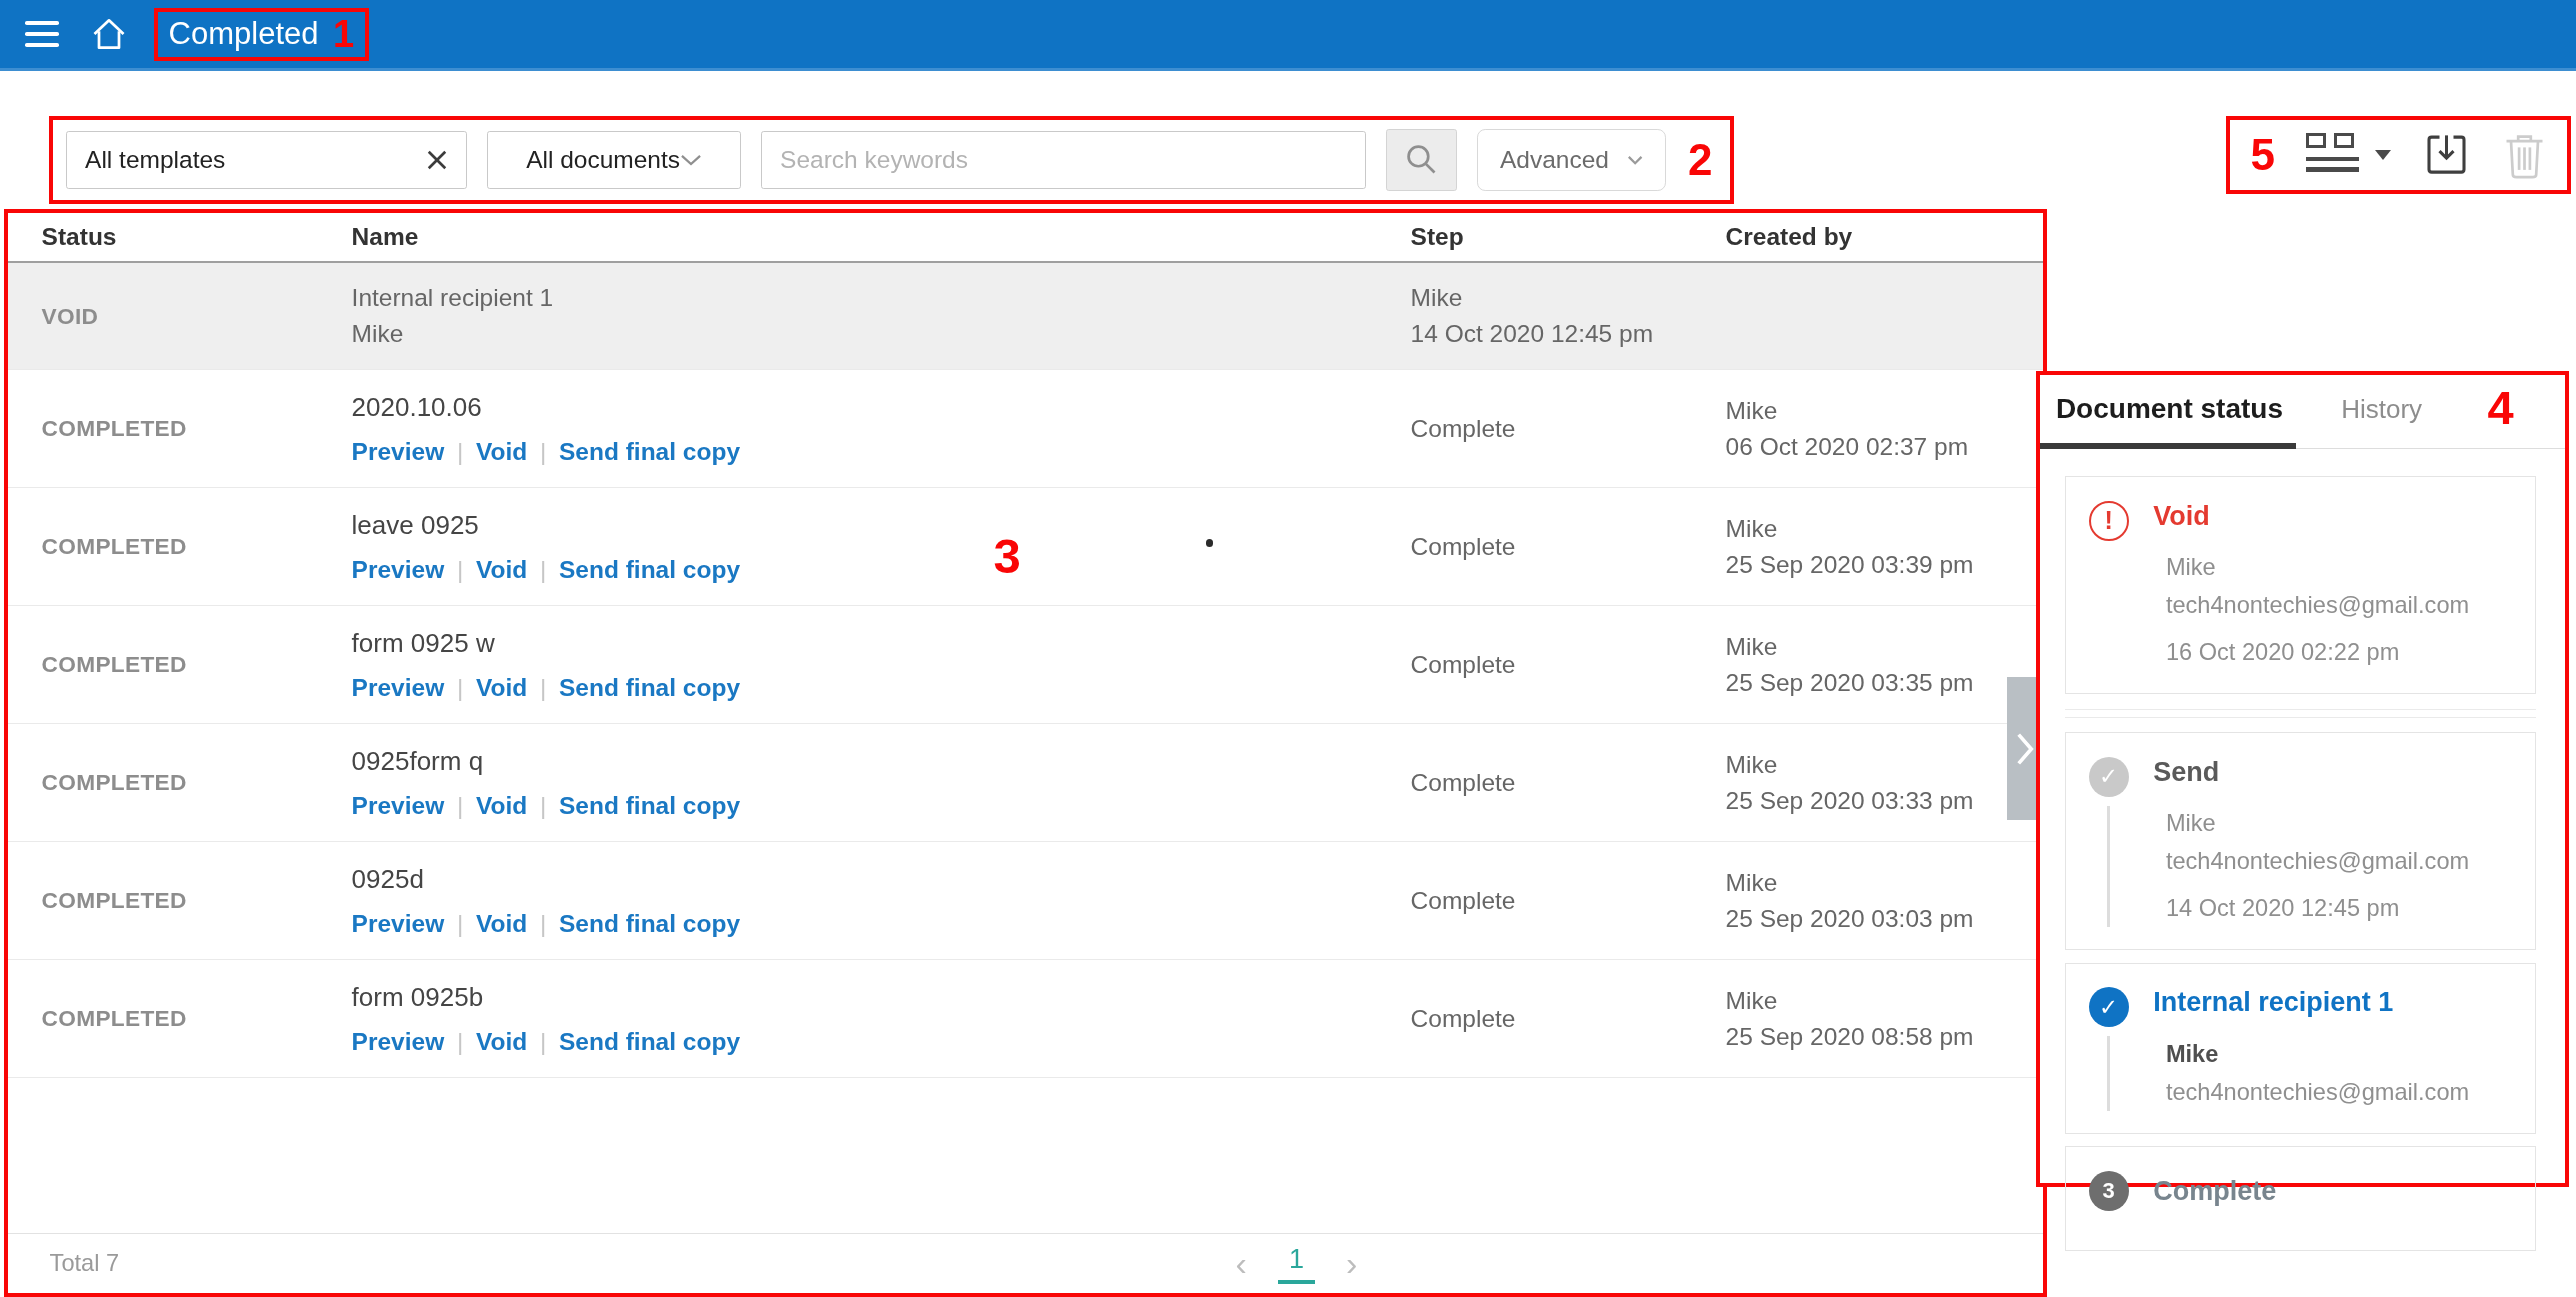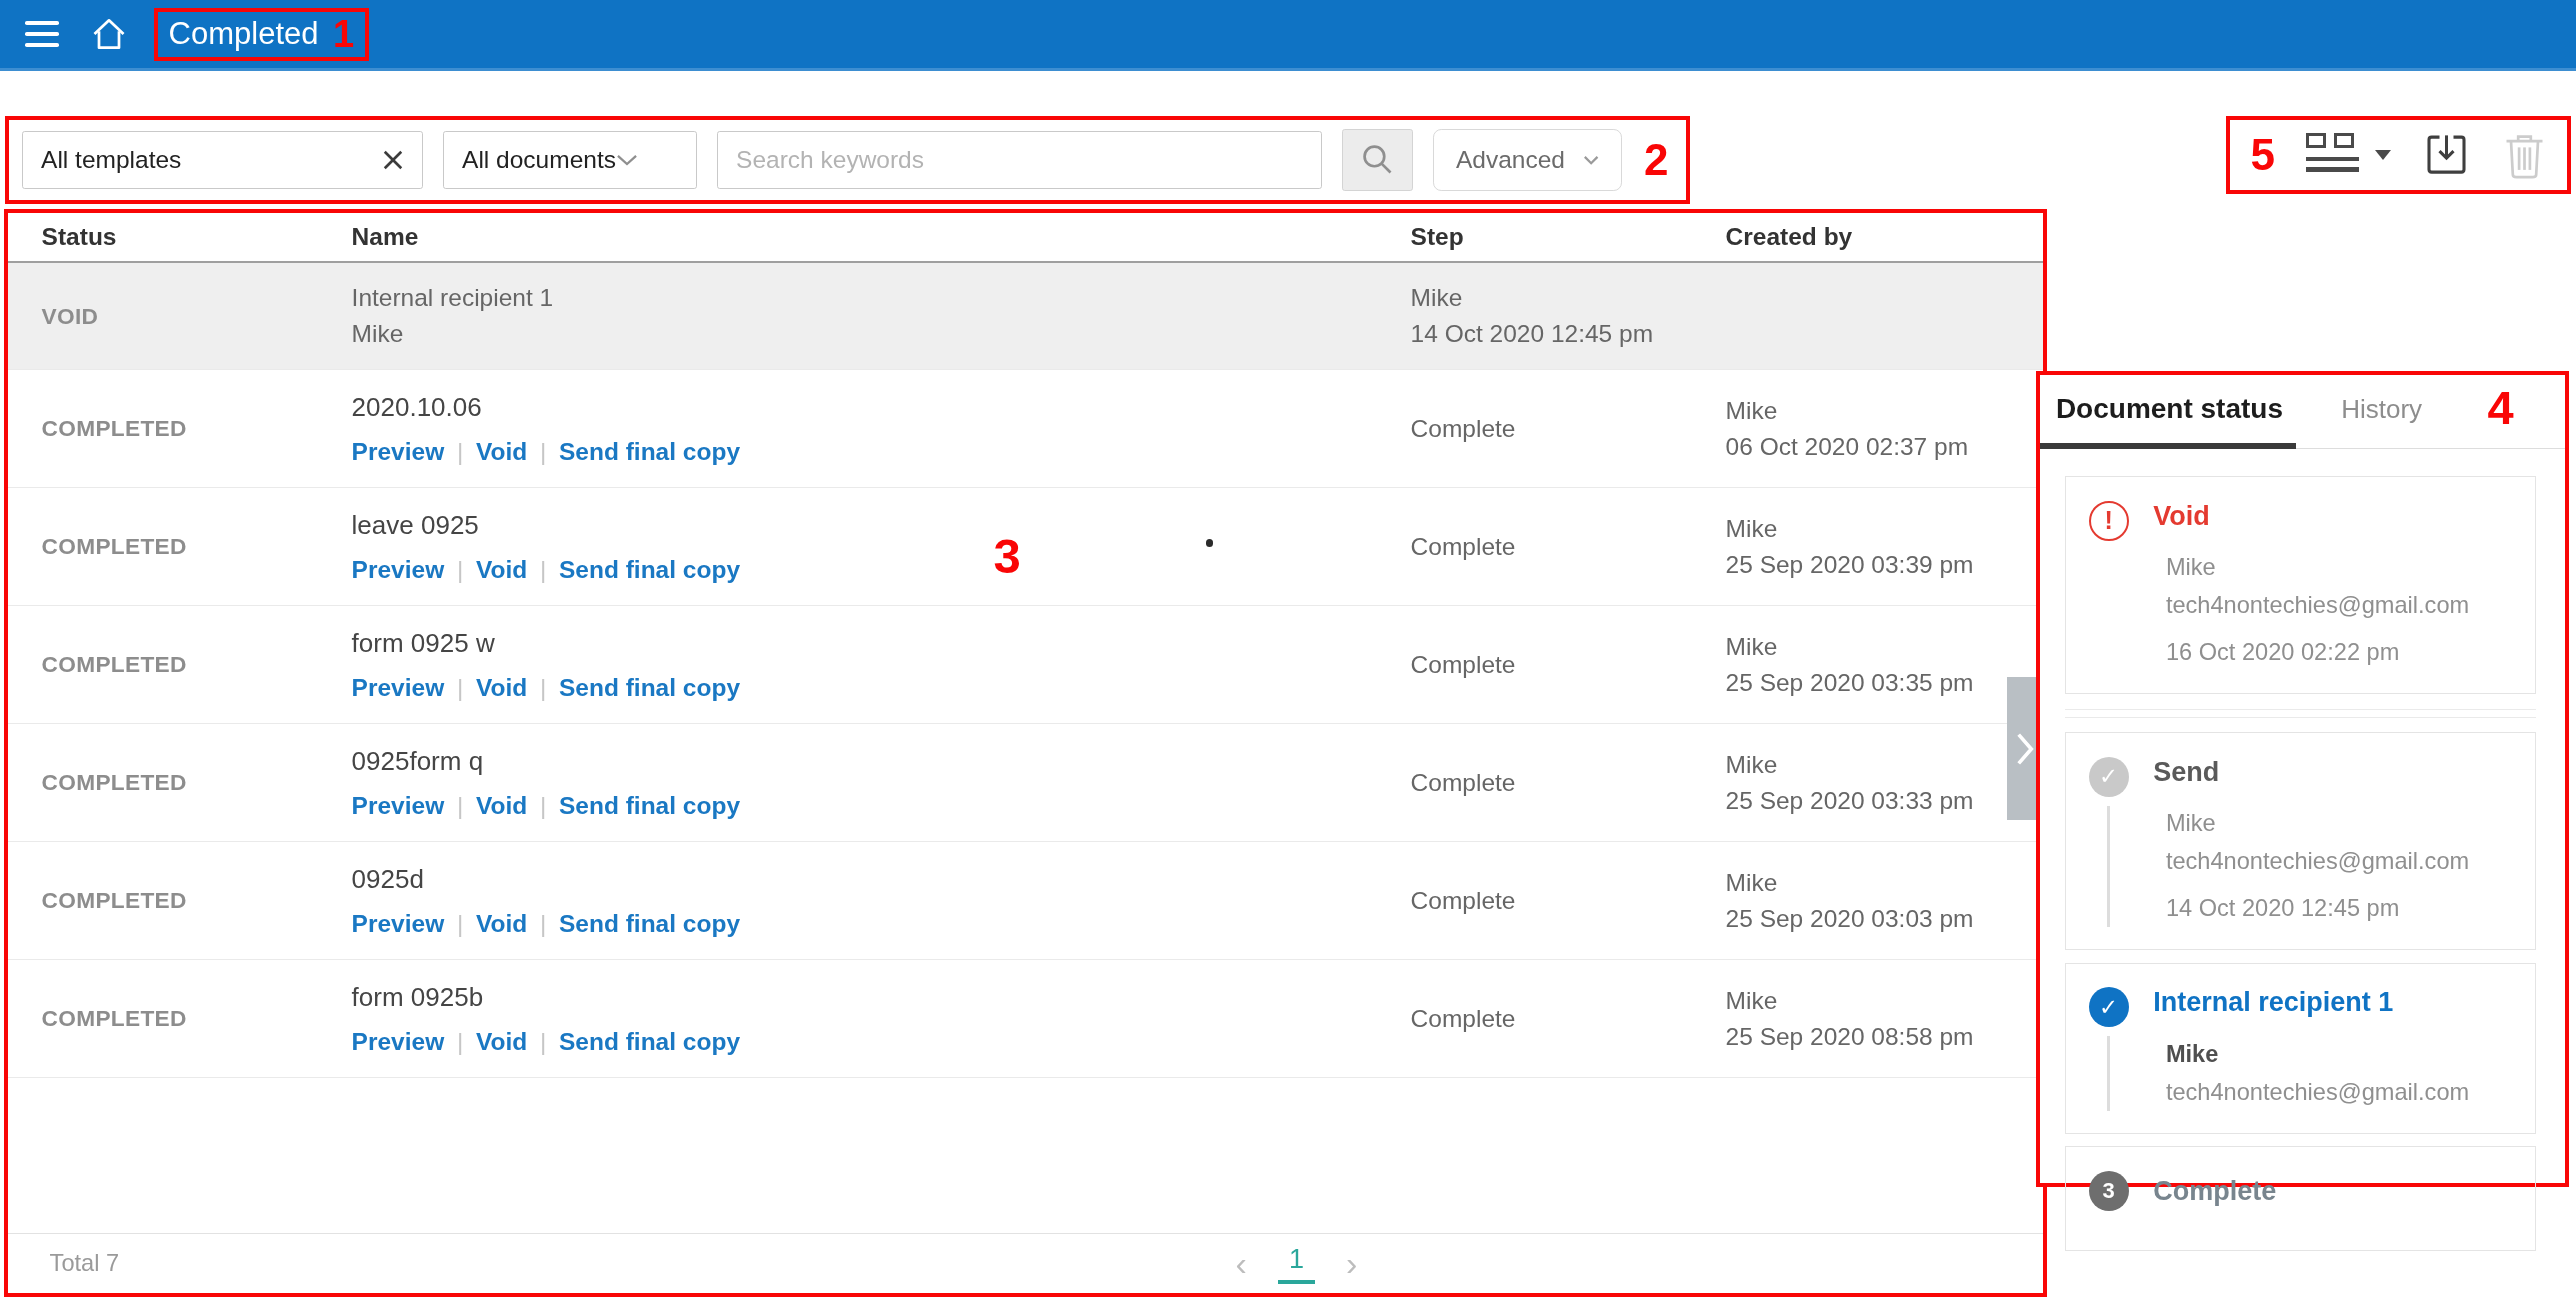--- a/index.html
+++ b/index.html
@@ -14,26 +14,26 @@
   .hamburger span{height:4.5px;background:#fff;border-radius:1.8px;}
   .homeicon{margin-left:29px;display:flex;}
   .titlebox{margin-left:23.6px;border:4.5px solid var(--ann);height:53px;display:flex;
             align-items:center;padding:0 11px;gap:14.5px;}
   .pagetitle{color:#fff;font-size:31px;}
   .annnum{color:var(--ann);font-weight:bold;line-height:1;}
   .titlebox .annnum{font-size:38px;}
 
   
   .controlsrow{margin-top:45px;display:flex;justify-content:space-between;
-               padding:0 5.4px;align-items:flex-start;}
+               padding:0 5.4px;align-items:flex-start;margin-left:44px;}
   .filterbox{border:4.5px solid var(--ann);display:flex;align-items:center;gap:20px;padding:9px 12.7px;}
   .inputbox{height:58px;border:0.9px solid #c9c9c9;border-radius:2.7px;background:#fff;
             display:flex;align-items:center;padding:0 18px;font-size:24.5px;color:#222;}
   .tmpl{width:401px;justify-content:space-between;}
-  .docsel{width:254px;justify-content:flex-start;}
+  .docsel{width:254px;justify-content:center;}
   .srch{width:605px;}
   .placeholder{color:#b3b3b3;}
   .searchbtn{width:71px;height:62px;background:#ececec;border:0.9px solid #d4d4d4;border-radius:2.7px;
              display:flex;align-items:center;justify-content:center;cursor:pointer;}
   .advbtn{width:189px;height:62px;background:#fff;border:0.9px solid #d9d9d9;border-radius:8.2px;
           display:flex;align-items:center;justify-content:center;gap:18px;font-size:24.5px;color:#6b6b6b;cursor:pointer;}
   .filterbox .annnum{font-size:44px;margin:0 5.4px 0 1.8px;}
 
   .toolsbox{border:4.5px solid var(--ann);display:flex;align-items:center;gap:31px;
             padding:7.3px 20px;height:78px;}

